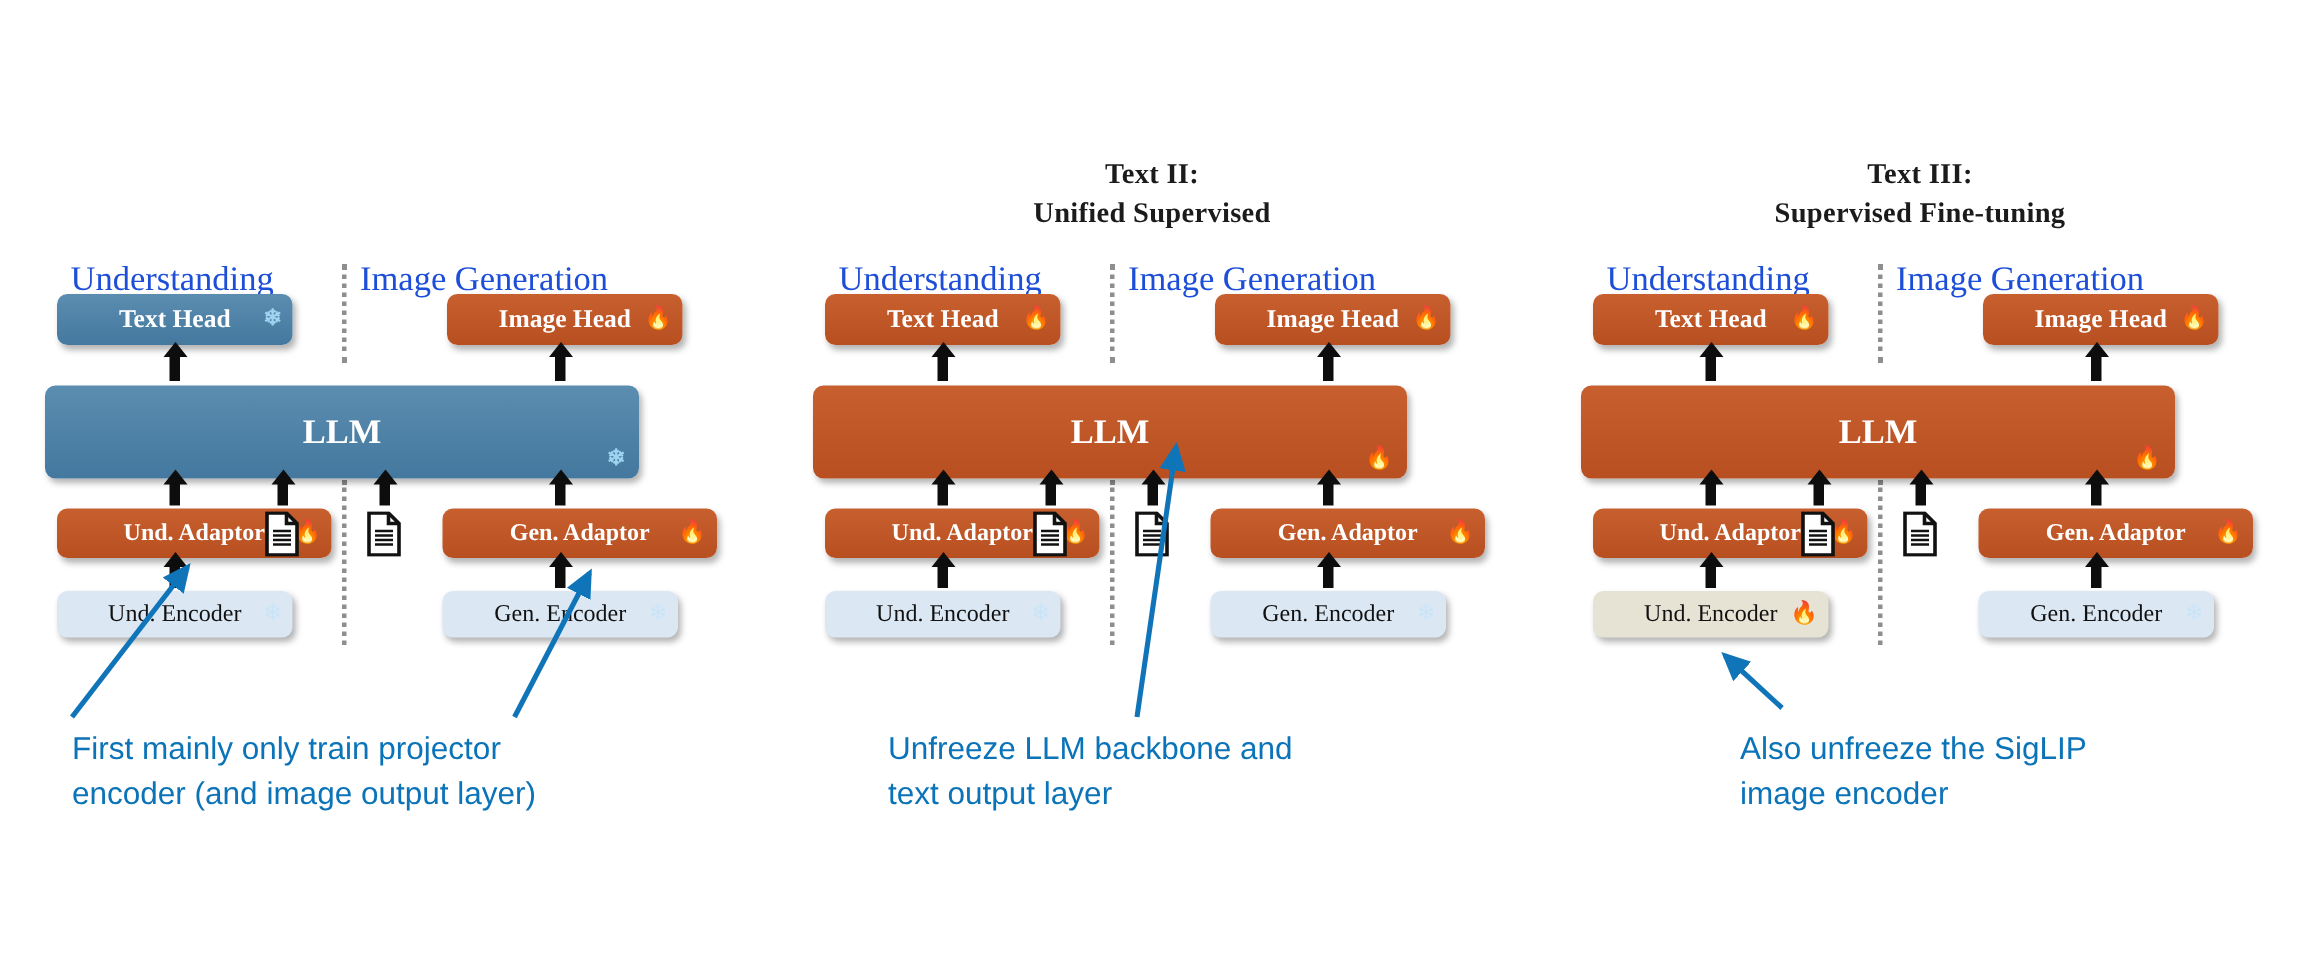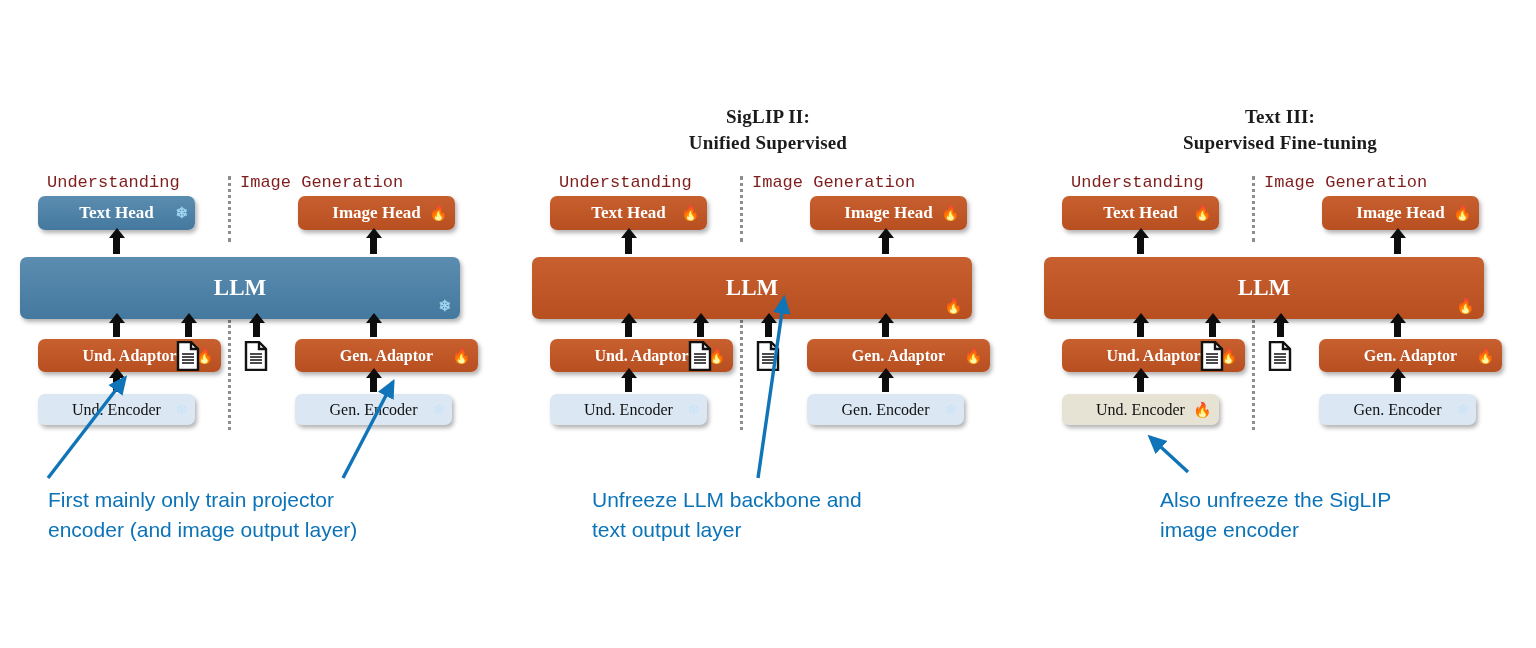--- a/index.html
+++ b/index.html
@@ -9,22 +9,22 @@
   }
   .stage{position:absolute;top:0;width:512px;height:648px;}
   .stage-title{
     position:absolute;left:0;width:512px;text-align:center;top:104px;
     font-family:"Liberation Serif", serif;font-weight:bold;font-size:19px;
     color:#1b1b1b;line-height:26px;letter-spacing:.2px;
   }
   .stage-title .l2{display:block;}
 
   .col-label{
-    position:absolute;font-family:Liberation Mono, monospace;font-size:17px;
-    color:#7f1d1d;white-space:nowrap;
+    position:absolute;font-family:Liberation Serif, serif;font-size:23px;
+    color:#1d4ed8;white-space:nowrap;
   }
   .col-label.und{left:47px;top:173px;}
   .col-label.gen{left:240px;top:173px;}
 
   .divider{
     position:absolute;left:228px;width:0;border-left:3px dotted #8e8e8e;
   }
   .divider.top{top:176px;height:66px;}
   .divider.bot{top:320px;height:110px;}
 
@@ -45,21 +45,21 @@
   
   .blue{background:linear-gradient(#5b8db0,#44789e);color:#ffffff;}
   .orange{background:linear-gradient(#c75f2f,#b84f20);color:#ffffff;}
   .paleblue{background:#dbe8f4;color:#111111;font-weight:normal;}
   .cream{background:#e7e3d4;color:#111111;font-weight:normal;}
 
   
   .head{width:157px;height:34px;font-size:17px;top:196px;}
   .head.left{left:38px;}
   .head.right{left:298px;}
-  .llm{left:20px;width:440px;height:62px;top:257px;font-size:23px;justify-content:center;}
+  .llm{left:30px;width:396px;height:62px;top:257px;font-size:23px;justify-content:center;}
   .adaptor{width:183px;height:33px;font-size:16px;top:339px;}
   .adaptor.left{left:38px;}
   .adaptor.right{left:295px;}
   .encoder{width:157px;height:31px;font-size:16px;top:394px;}
   .encoder.left{left:38px;}
   .encoder.right{left:295px;}
 
   .arrow{position:absolute;width:7px;background:#0d0d0d;}
   .arrow::after{
     content:"";position:absolute;left:50%;top:-8px;transform:translateX(-50%);
@@ -162,21 +162,21 @@
     <span class="badge snow dim">❄</span>
   </div>
   <div class="box encoder right paleblue">
     <span class="lbl">Gen. Encoder</span>
     <span class="badge snow dim">❄</span>
   </div>
 </div>
 
 <div class="stage" style="left:512px">
   <div class="stage-title">
-    <span>SigLIP II:</span>
+    <span>Text II:</span>
     <span class="l2">Unified Supervised</span>
   </div>
 
   <div class="col-label und">Understanding</div>
   <div class="col-label gen">Image Generation</div>
 
   <div class="divider top"></div>
   <div class="divider bot"></div>
 
   <div class="box head left orange">

